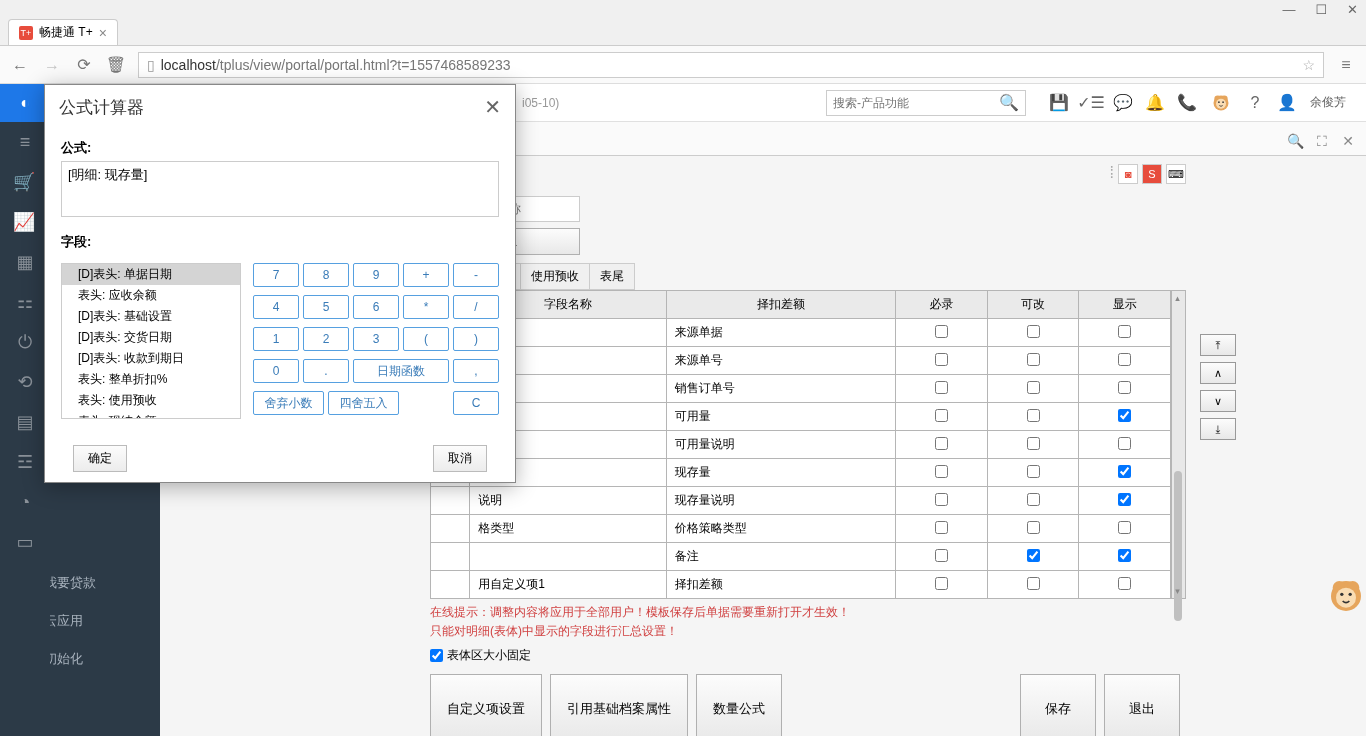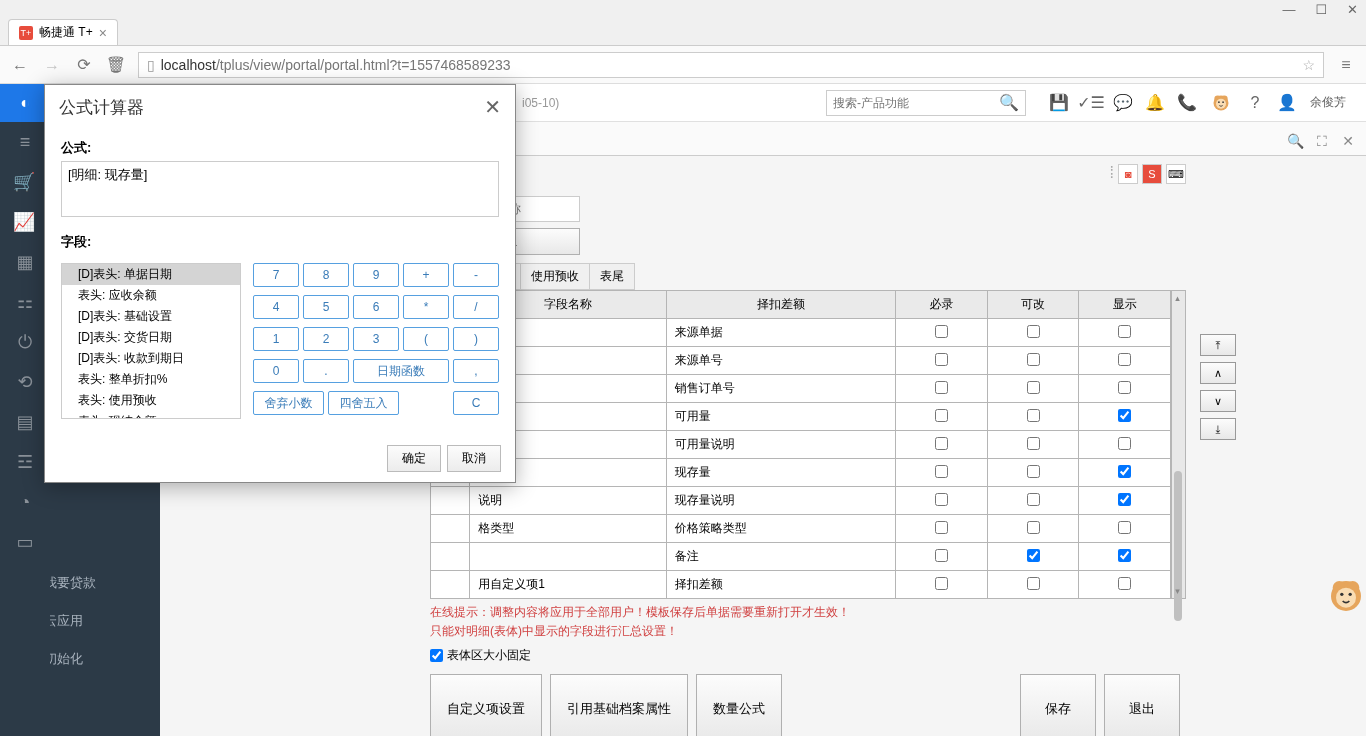--- a/index.html
+++ b/index.html
@@ -87,21 +87,21 @@
     .modal-close { font-size: 20px; color: #666; cursor: pointer; }
     .modal-body { padding: 10px 16px 16px; }
     .label { font-size: 13px; font-weight: bold; margin-bottom: 4px; }
     .formula-box { width: 100%; height: 56px; border: 1px solid #ccc; padding: 4px 6px; font-size: 13px; resize: none; }
     .fields-row { display: flex; gap: 12px; margin-top: 12px; }
     .fields-list { width: 180px; height: 156px; border: 1px solid #ccc; overflow-y: scroll; font-size: 12px; }
     .field-item { padding: 2px 16px; cursor: pointer; white-space: nowrap; }
     .field-item.selected { background: #d4d4d4; }
     .calc-grid { display: grid; grid-template-columns: repeat(5, 46px); gap: 4px; }
     .calc-btn { height: 24px; border: 1px solid #56a0e0; background: #fff; color: #3a7cb8; font-size: 12px; cursor: pointer; display: flex; align-items: center; justify-content: center; border-radius:2px; }
-    .modal-footer { padding: 10px 14px; display: flex; justify-content: flex-end; gap: 6px; }
+    .modal-footer { padding: 10px 28px; display: flex; justify-content: space-between; gap: 6px; }
     .modal-btn { padding: 4px 14px; border: 1px solid #bbb; background: linear-gradient(#fcfcfc,#ececec); font-size: 12px; cursor: pointer; }
     
     
     .float-monkey { position: absolute; right: 0; bottom: 120px; width: 40px; height: 40px; display:flex;align-items:center;justify-content:center; }
     
     
     .win-ctrl { cursor: pointer; color: #666; font-size:13px; }
   </style>
 </head>
 <body>

